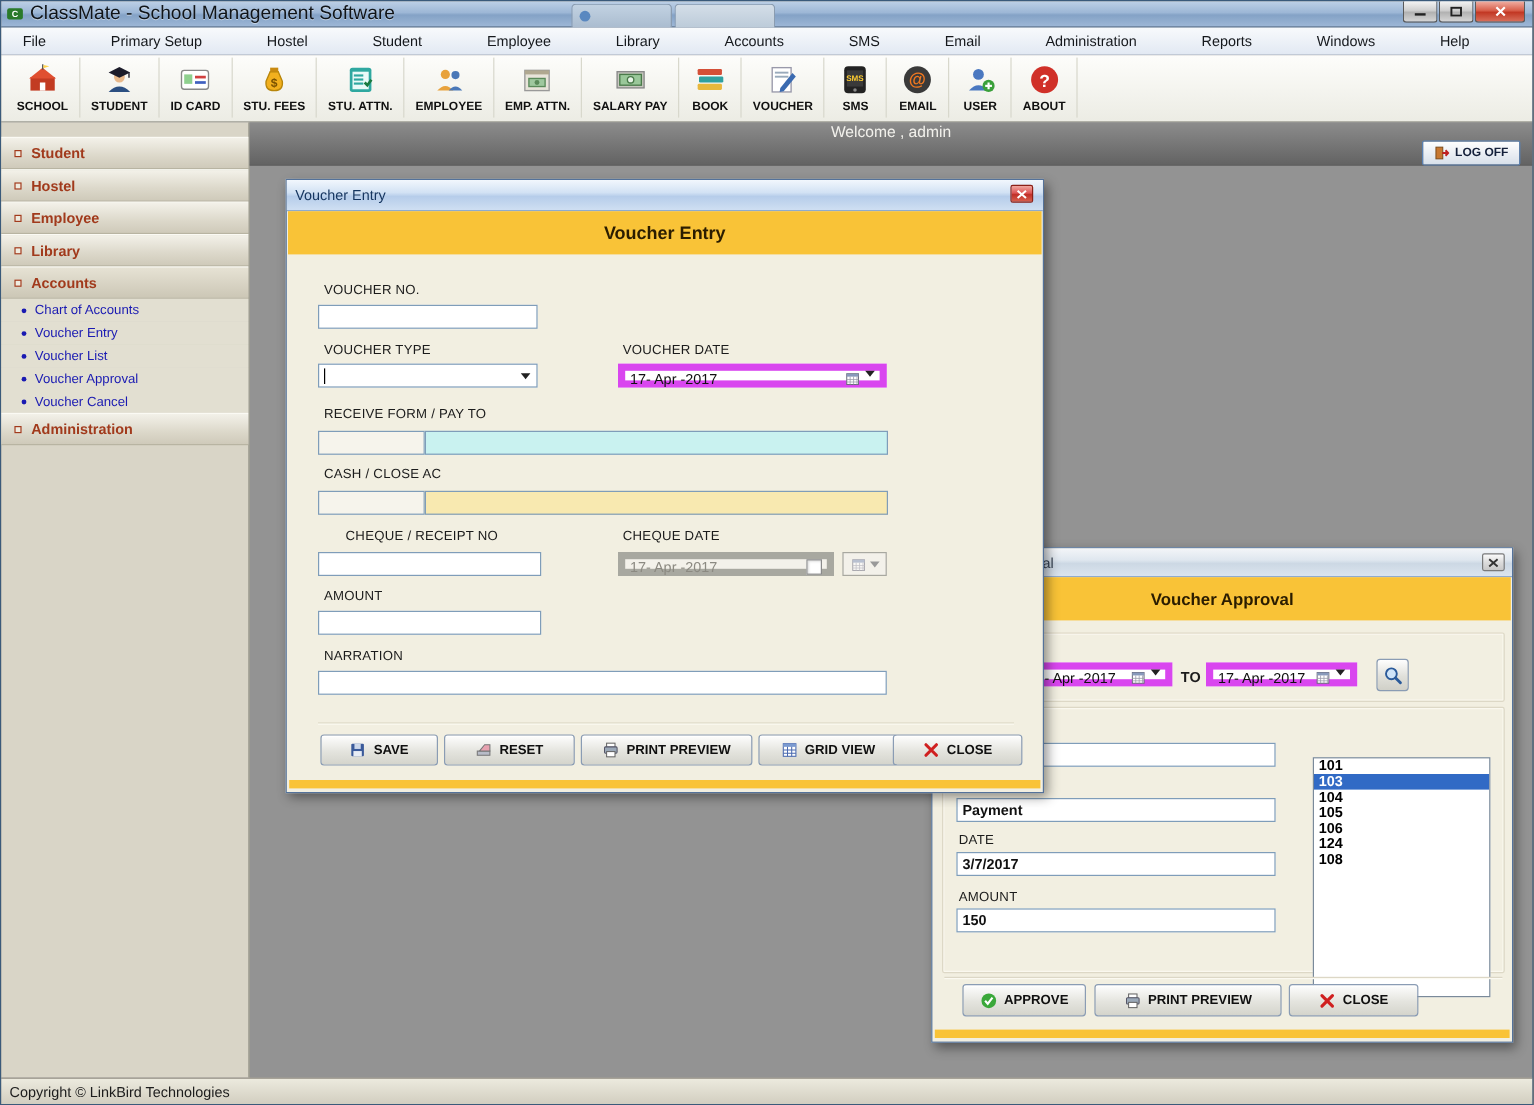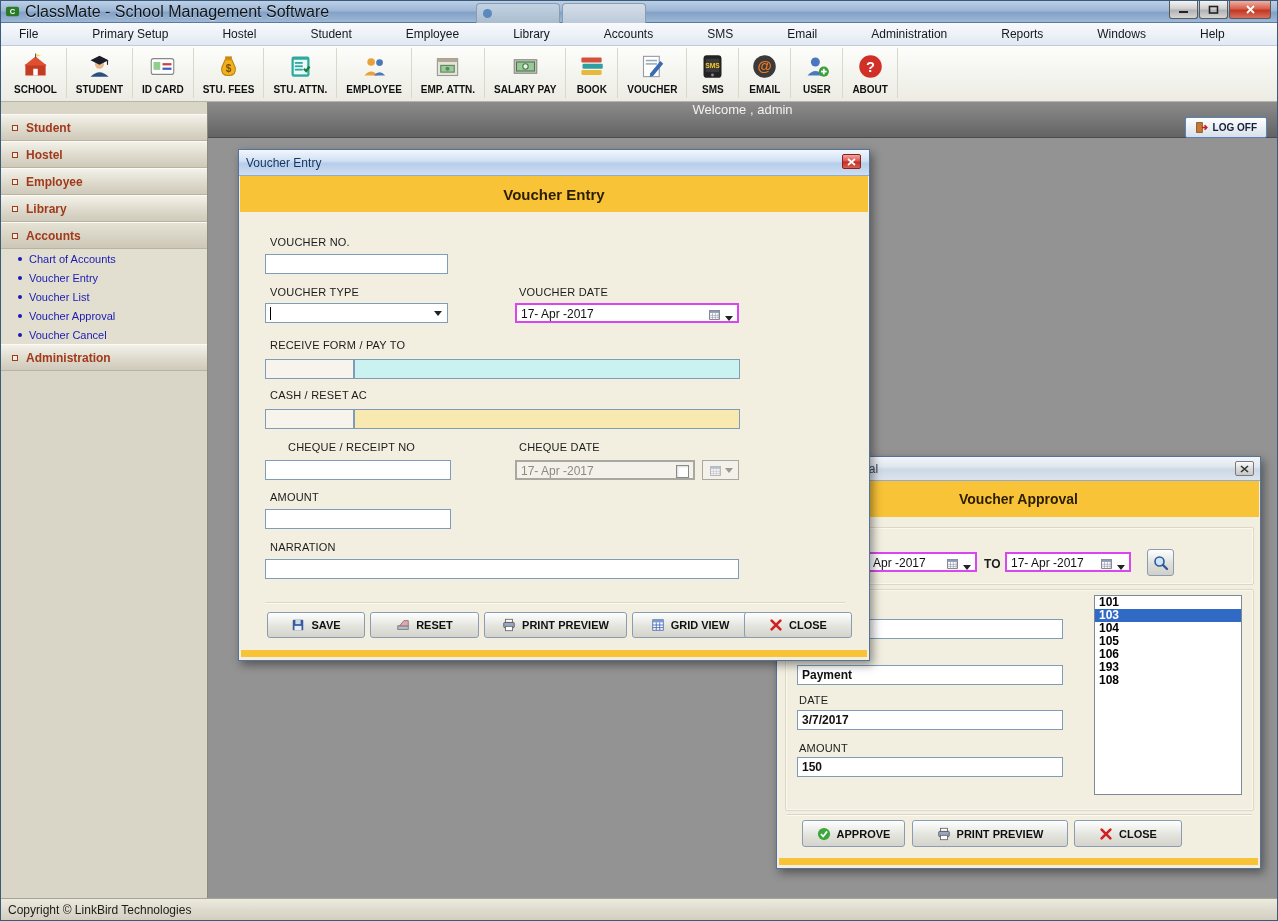--- a/index.html
+++ b/index.html
@@ -95,22 +95,22 @@
   .flabel { position:absolute; font-size:11px; color:#1b1b1b; letter-spacing:.2px; }
   input.tb { position:absolute; height:20px; border:1px solid #7f9db9; background:#fff;
     font:12px "Liberation Sans", sans-serif; padding:0 4px; outline:none; color:#111; }
   input.tb.bold-val { font-weight:bold; }
   .box { position:absolute; height:20px; border:1px solid #7f9db9; background:#fff; }
   .combo { position:absolute; height:20px; border:1px solid #7f9db9; background:#fff;
     display:flex; align-items:center; }
   .caret { width:1px; height:13px; background:#000; margin-left:4px; }
   .combo-arrow { margin-left:auto; margin-right:5px; width:0; height:0;
     border-left:4px solid transparent; border-right:4px solid transparent; border-top:5px solid #222; }
-  .datepick { position:absolute; height:20px; border:2px solid #d946ef; background:#fff;
-    display:flex; align-items:flex-end; padding:0 4px; font-size:12px; color:#111; }
+  .datepick { position:absolute; height:20px; border:6px solid #d946ef; background:#fff;
+    display:flex; align-items:flex-start; padding:0 4px; font-size:12px; color:#111; }
   .datepick .cal { width:13px; height:13px; margin-left:auto; display:inline-flex; }
   .datepick .cal svg { width:100%; height:100%; }
   .datepick .dp-arrow { width:0; height:0; border-left:4px solid transparent; border-right:4px solid transparent;
     border-top:5px solid #222; margin-left:4px; }
   .datepick.disabled { background:#f3f1ea; color:#8c8a82; border-color:#a8a8a0; }
   .chkbox { width:13px; height:13px; border:1px solid #8a8a8a; background:#fff; margin-left:auto;
     box-shadow:inset 1px 1px 2px rgba(0,0,0,.15); }
   .iconbox { position:absolute; height:20px; border:1px solid #a8a8a0; background:#f3f1ea;
     display:flex; align-items:center; justify-content:center; gap:3px; }
   .iconbox .cal { width:13px; height:13px; display:inline-flex; }
@@ -120,21 +120,21 @@
 
   .wbtn { position:absolute; height:26px; display:flex; align-items:center; justify-content:center; gap:6px;
     background:linear-gradient(#fefefe,#e4e4de 55%,#d4d4cc); border:1px solid #8a9cb4; border-radius:3px;
     font-size:11px; font-weight:bold; color:#101010; box-shadow:inset 0 1px 0 #fff; }
   .wbtn svg { width:14px; height:14px; }
   .wsep { position:absolute; height:0; border-top:1px solid #dcd7c6; border-bottom:1px solid #fbf9f1; }
 
   .gpanel { position:absolute; border:1px solid #ddd8c6; border-radius:2px; box-shadow:inset 0 0 0 1px #faf8ef; }
 
   
-  .vlist { position:absolute; background:#fff; border:1px solid #7a8a9a; overflow:hidden; }
+  .vlist { position:absolute; background:#fff; border:1px solid #7a8a9a; overflow:hidden;margin-top:36px; }
   .vlist-item { height:13px; line-height:13px; font-size:12px; font-weight:bold; color:#000; padding-left:4px; }
   .vlist-item.selected { background:#316AC5; color:#fff; }
 
   .sbtn { position:absolute; display:flex; align-items:center; justify-content:center;
     background:linear-gradient(#fefefe,#e0e0da 55%,#d0d0c8); border:1px solid #8a9cb4; border-radius:3px; }
   .sbtn svg { width:16px; height:16px; }
 </style>
 </head>
 <body>
 
@@ -464,21 +464,21 @@
         <div class="vlist-item">101</div>
 
         <div class="vlist-item selected">103</div>
 
         <div class="vlist-item">104</div>
 
         <div class="vlist-item">105</div>
 
         <div class="vlist-item">106</div>
 
-        <div class="vlist-item">193</div>
+        <div class="vlist-item">124</div>
 
         <div class="vlist-item">108</div>
       </div>
 
     <div class="wsep" style="left:10px; top:357px; width:465px;"></div>
 
     <div class="wbtn" style="left:25px; top:363px; width:103px; height:27px;">
       <svg viewBox="0 0 16 16">
           <circle cx="8" cy="8" r="7" fill="#3aa83a"></circle>
           <path d="M4.5 8 l2.5 2.8 L11.5 5" stroke="#fff" stroke-width="2" fill="none"></path>
@@ -533,21 +533,21 @@
             <path d="M5.5 6 V14 M9 6 V14 M12.5 6 V14 M2 9 H14 M2 11.5 H14" stroke="#99a" stroke-width="0.8"></path>
           </svg>
         </span>
       <span class="dp-arrow"></span>
     </div>
 
     <span class="flabel" style="left:31px; top:189px;">RECEIVE FORM / PAY TO</span>
     <div class="box" style="left:26px; top:209px; width:89px; background:#f6f4ec;"></div>
     <div class="box" style="left:115px; top:209px; width:386px; background:#c9f2f0;"></div>
 
-    <span class="flabel" style="left:31px; top:239px;">CASH / RESET AC</span>
+    <span class="flabel" style="left:31px; top:239px;">CASH / CLOSE AC</span>
     <div class="box" style="left:26px; top:259px; width:89px; background:#f6f4ec;"></div>
     <div class="box" style="left:115px; top:259px; width:386px; background:#f8e9b0;"></div>
 
     <span class="flabel" style="left:49px; top:291px;">CHEQUE / RECEIPT NO</span>
     <input class="tb" style="left: 26px; top: 310px; width: 186px;" value="">
 
     <span class="flabel" style="left:280px; top:291px;">CHEQUE DATE</span>
     <div class="datepick disabled" style="left:276px; top:310px; width:180px;">
       <span>17- Apr -2017</span>
       <span class="chkbox"></span>

